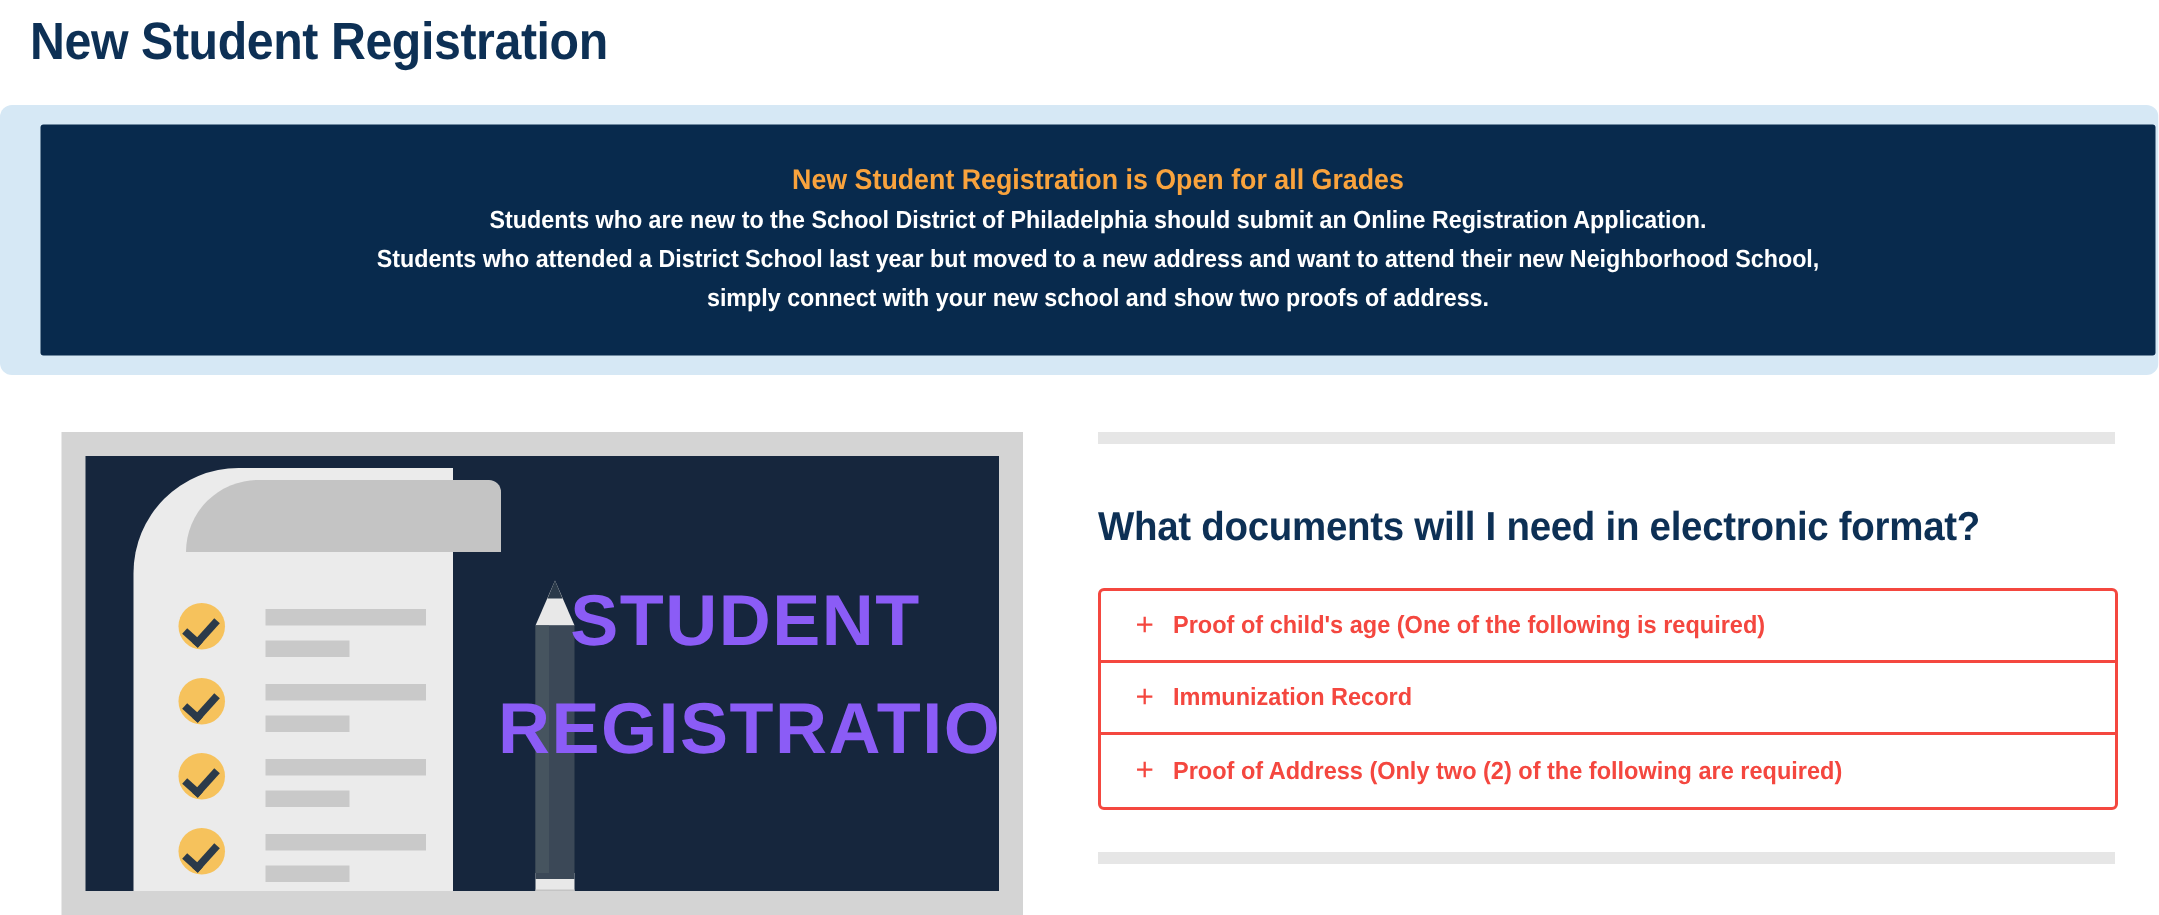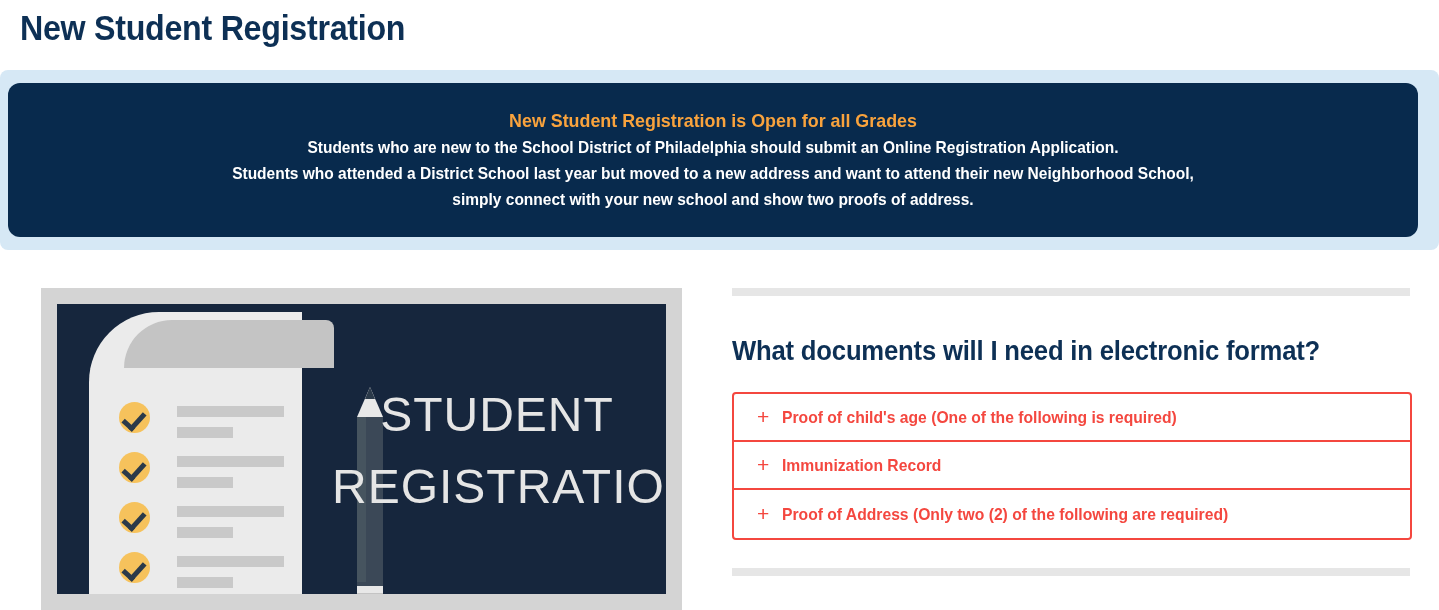--- a/index.html
+++ b/index.html
@@ -34,26 +34,26 @@
     position: absolute;
     left: 0px;
     top: 70px;
     width: 1439px;
     height: 180px;
     background: #d6e8f5;
     border-radius: 8px;
   }
   .banner-inner {
     position: absolute;
-    left: 8px;
+    left: 27px;
     top: 13px;
     width: 1410px;
     height: 154px;
     background: #082a4d;
-    border-radius: 12px;
+    border-radius: 2px;
     padding-top: 25px;
     text-align: center;
   }
   .banner-heading {
     font-size: 19px;
     line-height: 26px;
     font-weight: 700;
     color: #f9a33d;
     transform: scaleX(0.94);
     white-space: nowrap;
@@ -175,24 +175,24 @@
     border-top: 4px solid #3b4857;
     border-bottom: 3px solid #c4c4c4;
   }
 
   .illus-text {
     position: absolute;
     left: 275px;
     top: 75px;
     width: 330px;
     text-align: center;
-    color: #e5e5e5;
+    color: #8b5cf6;
     font-size: 48px;
     line-height: 72px;
-    font-weight: 400;
+    font-weight: 700;
     letter-spacing: 1px;
   }
 
   
   .col-right {
     position: absolute;
     left: 732px;
     top: 288px;
     width: 680px;
   }

